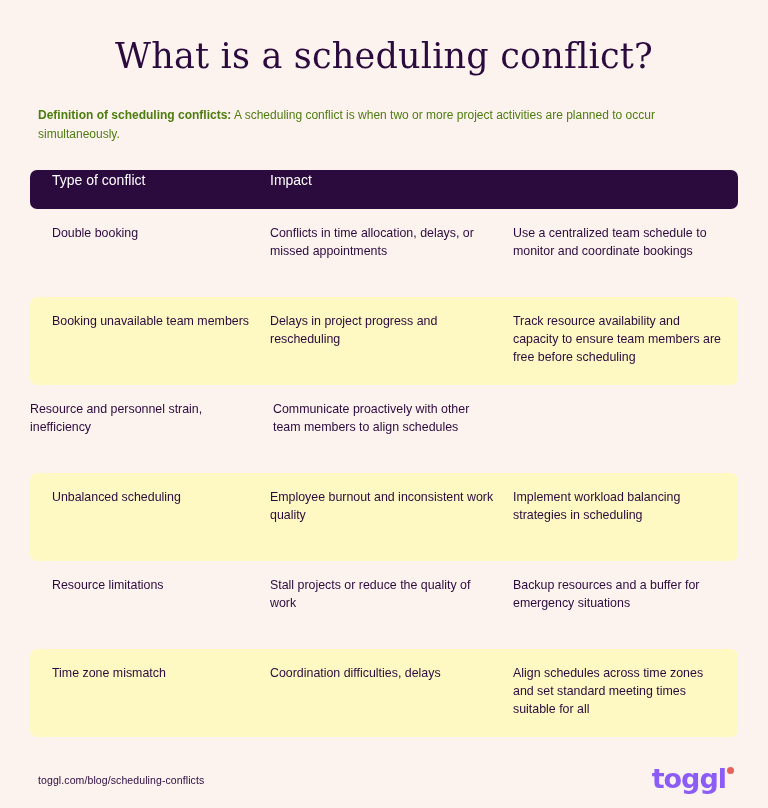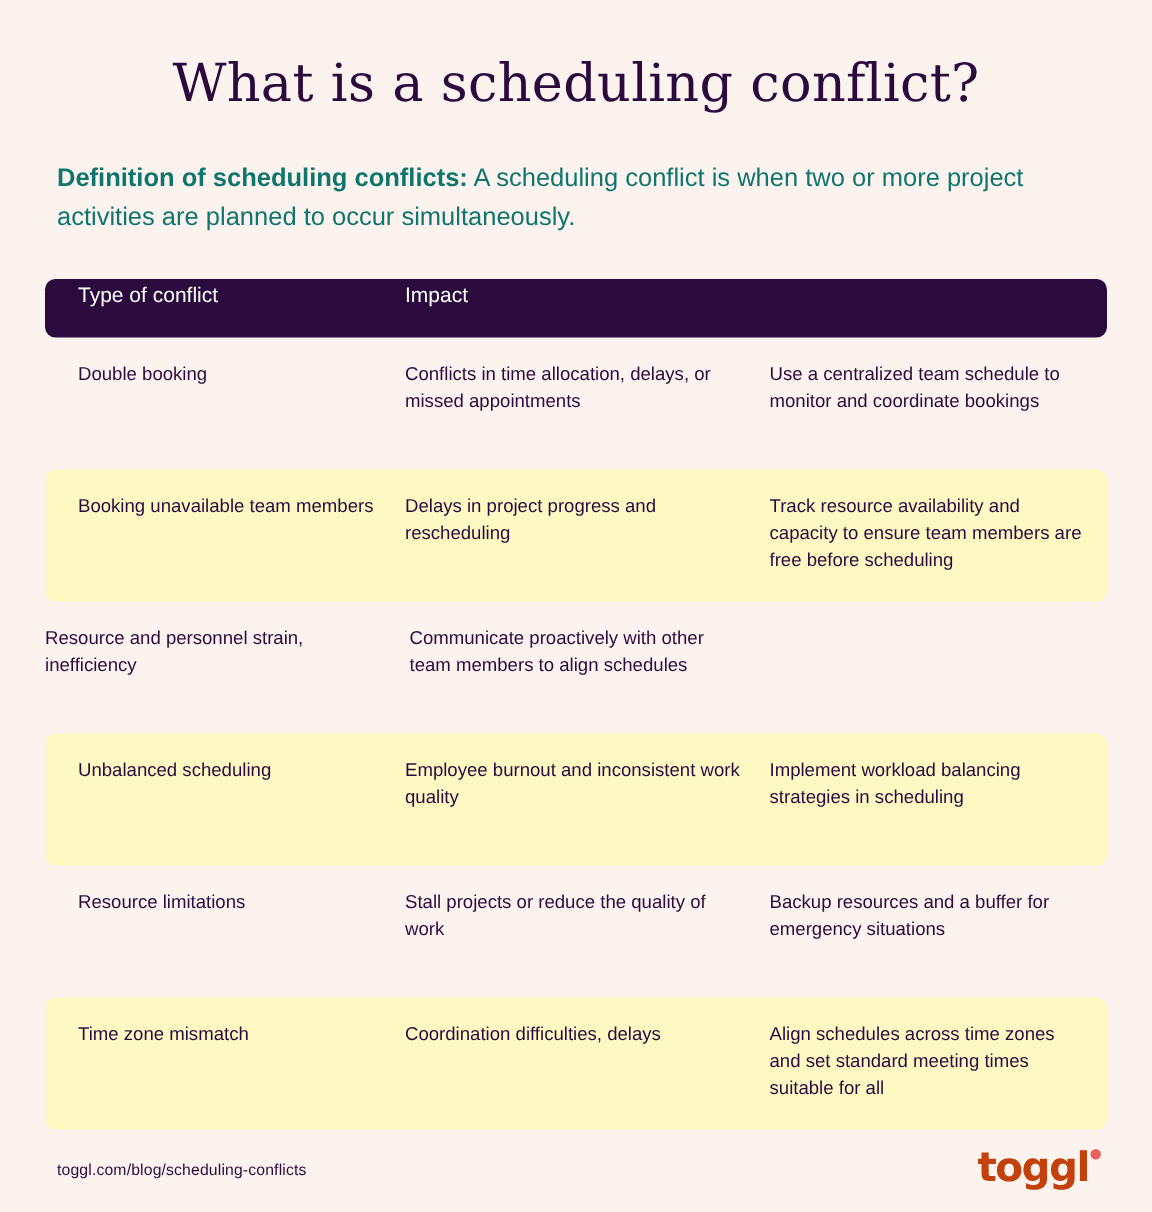--- a/index.html
+++ b/index.html
@@ -20,23 +20,23 @@
     text-align: center;
     font-family: "DejaVu Serif", serif;
     font-size: 35px;
     font-weight: 400;
     color: #2b0a3d;
     letter-spacing: 0.2px;
     padding-top: 36px;
   }
   .definition {
     margin: 30px 38px 0 38px;
-    font-size: 17px;
+    font-size: 12px;
     line-height: 1.55;
-    color: #0f766e;
+    color: #4d7c0f;
     max-width: 690px;
   }
   .definition .lead {
     font-weight: bold;
   }
   .table {
     margin: 27px 30px 0 30px;
     width: 708px;
   }
   .row {
@@ -78,21 +78,21 @@
     color: #2b0a3d;
     letter-spacing: 0.1px;
   }
   .logo {
     position: absolute;
     right: 34px;
     bottom: 14px;
     font-family: "DejaVu Sans", sans-serif;
     font-size: 27px;
     font-weight: bold;
-    color: #c2410c;
+    color: #8b5cf6;
     letter-spacing: -1px;
   }
   .logo .dot {
     display: inline-block;
     width: 7px;
     height: 7px;
     border-radius: 50%;
     background: #e8615b;
     vertical-align: 14px;
     margin-left: 1px;

